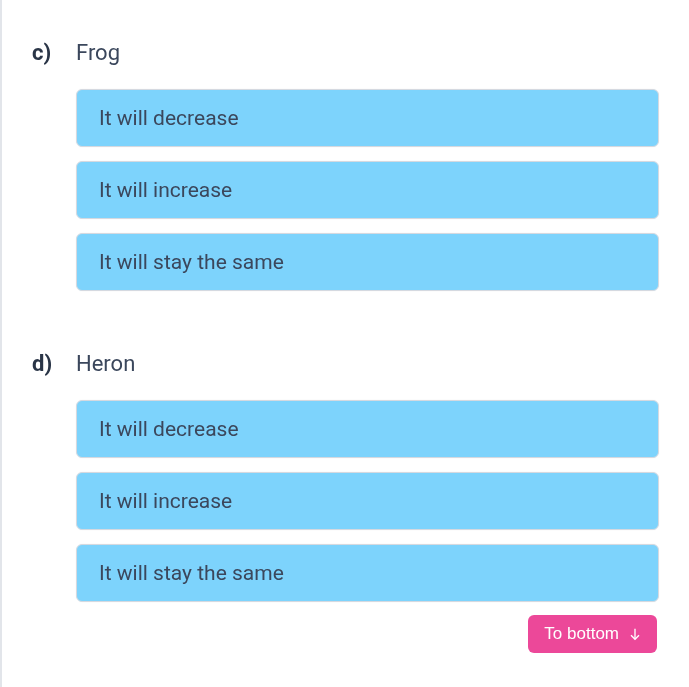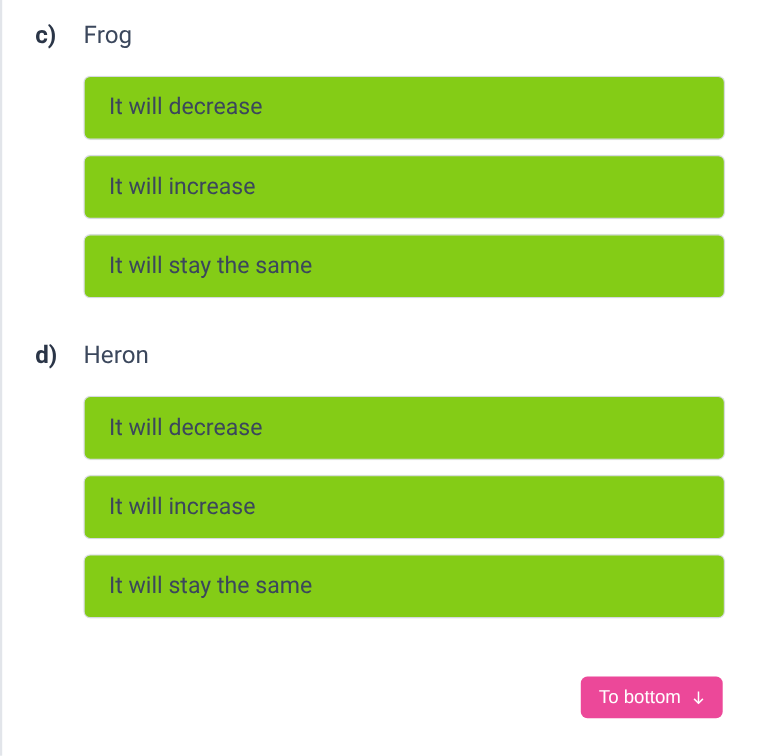--- a/index.html
+++ b/index.html
@@ -25,34 +25,35 @@
       font-weight: 700;
       font-size: 22px;
       color: #2a3547;
       width: 44px;
       flex: 0 0 44px;
     }
     .question-title {
       font-size: 22px;
       color: #3b475c;
       font-weight: 400;
+      margin-top: 20px;
     }
     .options {
       padding-left: 44px;
       display: flex;
       flex-direction: column;
       gap: 14px;
     }
     .option {
       border: 1px solid #d5d9e0;
       border-radius: 6px;
       padding: 16px 22px;
       font-size: 21px;
       color: #3b475c;
-      background: #84cc16;
+      background: #7dd3fc;
       cursor: pointer;
       box-shadow: 0 0 0 1px rgba(0,0,0,0.01);
       text-align: left;
     }
     .to-bottom {
       position: absolute;
       right: 32px;
       bottom: 34px;
       background: #ec4899;
       color: #fff;

